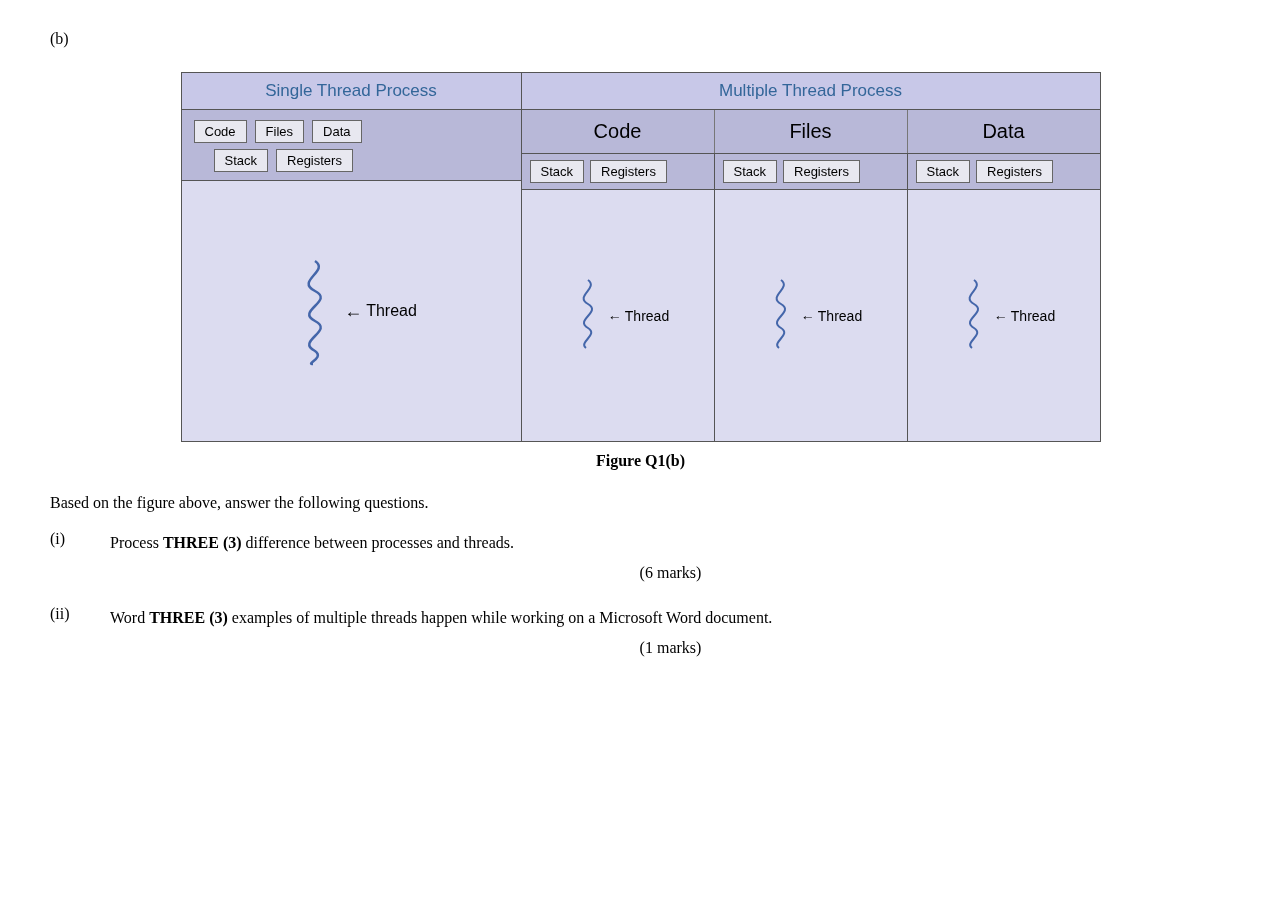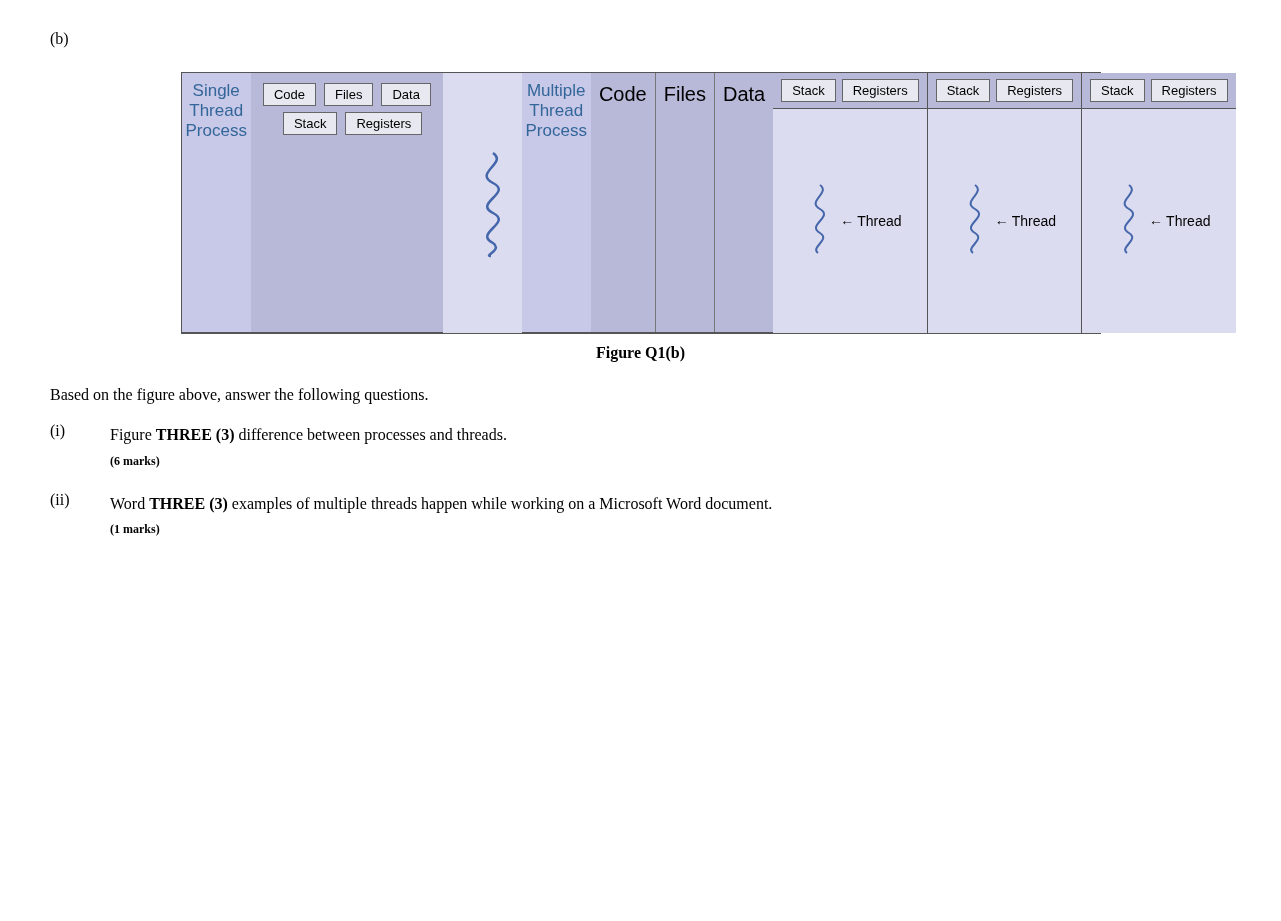--- a/index.html
+++ b/index.html
@@ -30,21 +30,21 @@
       border: 1.5px solid #555;
       display: flex;
       width: 920px;
     }
 
     
     .single-thread {
       width: 340px;
       border-right: 1.5px solid #555;
       display: flex;
-      flex-direction: row;
+      flex-direction: column;
     }
     .single-header {
       background: #c8c8e8;
       text-align: center;
       padding: 8px 4px;
       font-size: 17px;
       color: #336699;
       border-bottom: 1.5px solid #555;
       font-family: Arial, sans-serif;
     }
@@ -77,21 +77,21 @@
       align-items: center;
       justify-content: center;
       padding: 20px;
       min-height: 260px;
     }
 
     
     .multiple-thread {
       flex: 1;
       display: flex;
-      flex-direction: row;
+      flex-direction: column;
     }
     .multiple-header {
       background: #c8c8e8;
       text-align: center;
       padding: 8px 4px;
       font-size: 17px;
       color: #336699;
       border-bottom: 1.5px solid #555;
       font-family: Arial, sans-serif;
     }
@@ -166,24 +166,23 @@
     .question-intro { margin-bottom: 18px; font-size: 16px; }
 
     .question-item {
       display: flex;
       gap: 20px;
       margin-bottom: 20px;
     }
     .question-num { min-width: 40px; font-size: 16px; }
     .question-text { flex: 1; font-size: 16px; line-height: 1.6; }
     .marks-line {
-      text-align: left;
-      font-size: 12px;
+      text-align: center;
+      font-size: 16px;
       margin-top: 4px;
-      font-weight: bold;
     }
   </style>
 </head>
 <body>
 
 <div class="intro-line">
   <span class="intro-label">(b)</span>
 </div>
 
 <div class="diagram-wrapper">
@@ -298,21 +297,21 @@
 </div>
 
 <div class="figure-caption">Figure Q1(b)</div>
 
 <div class="questions-section">
   <p class="question-intro">Based on the figure above, answer the following questions.</p>
 
   <div class="question-item">
     <span class="question-num">(i)</span>
     <div class="question-text">
-      <span>Figure </span><strong>THREE (3)</strong><span> difference between processes and threads.</span>
+      <span>Process </span><strong>THREE (3)</strong><span> difference between processes and threads.</span>
       <div class="marks-line">(6 marks)</div>
     </div>
   </div>
 
   <div class="question-item">
     <span class="question-num">(ii)</span>
     <div class="question-text">
       <span>Word </span><strong>THREE (3)</strong><span> examples of multiple threads happen while working on a Microsoft Word document.</span>
       <div class="marks-line">(1 marks)</div>
     </div>

